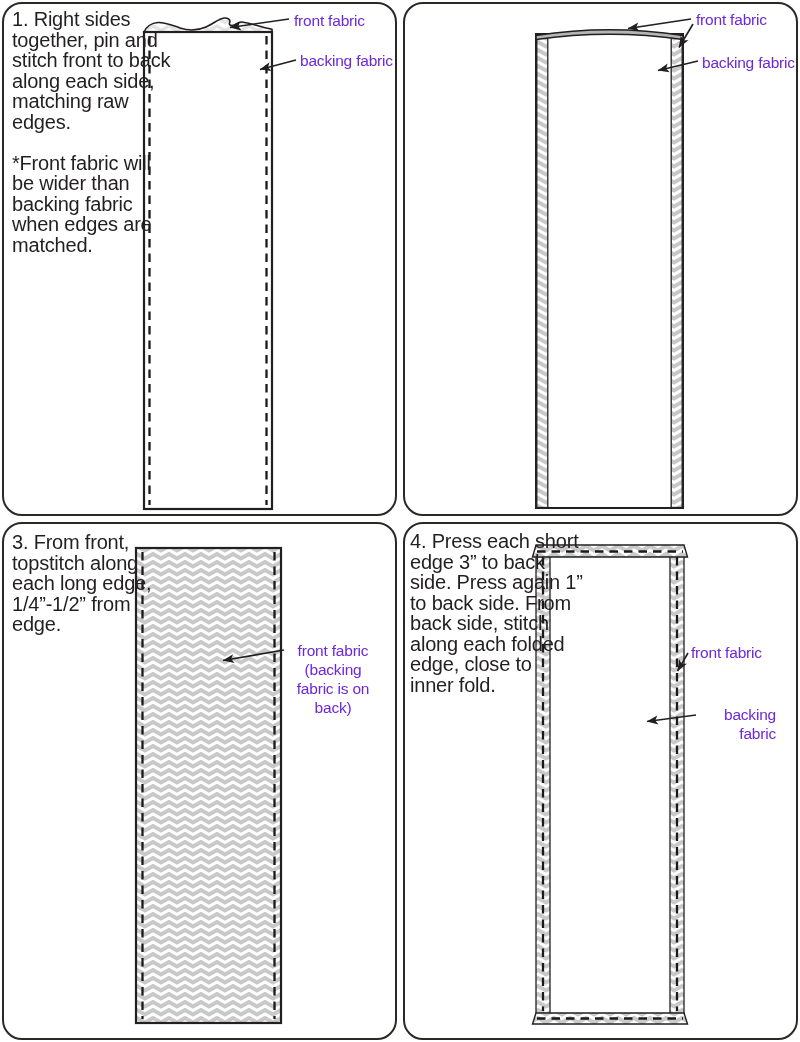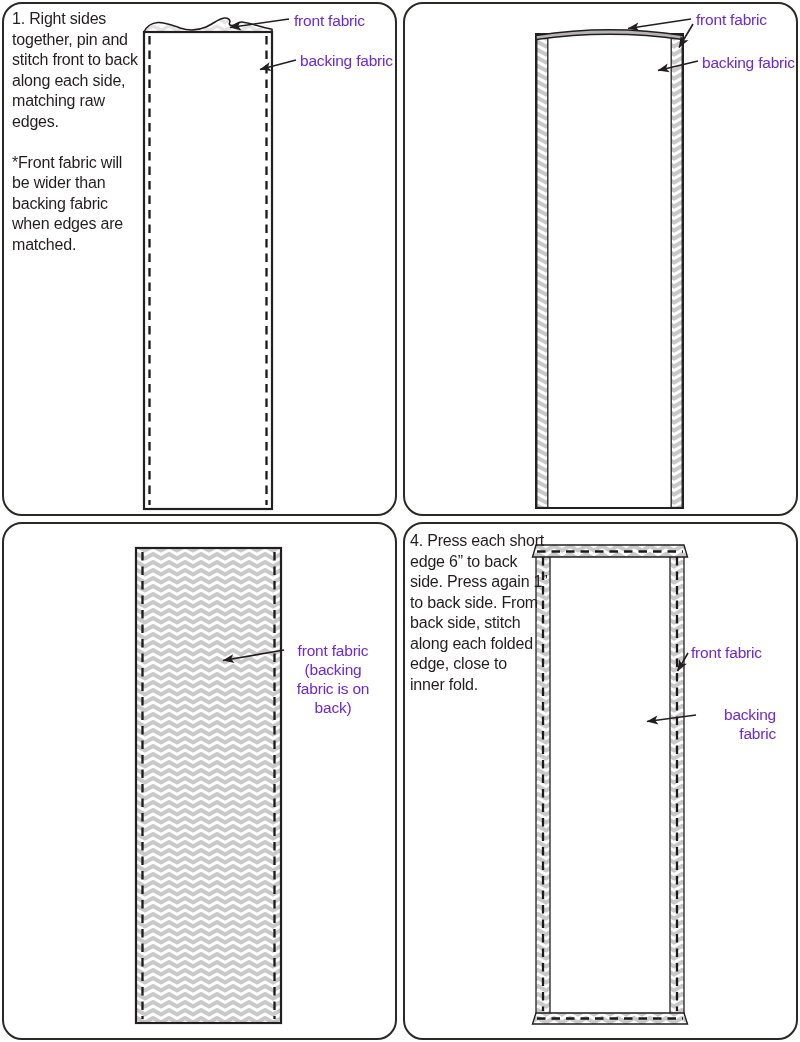--- a/index.html
+++ b/index.html
@@ -10,21 +10,21 @@
   .panel{
     position:absolute;box-sizing:border-box;background:#ffffff;
     border:2.5px solid #2b2926;border-radius:20px;
   }
   .panel-1{left:2px;top:2px;width:395px;height:514px;}
   .panel-2{left:403px;top:2px;width:395px;height:514px;}
   .panel-3{left:2px;top:522px;width:395px;height:518px;}
   .panel-4{left:403px;top:522px;width:395px;height:518px;}
   .instr{
     position:absolute;left:8px;top:5px;
-    font-size:16px;line-height:20.5px;letter-spacing:-0.2px;
+    font-size:20px;line-height:20.5px;letter-spacing:-0.2px;
     white-space:pre;color:#231f20;
   }
   .panel-3 .instr{top:8px;}
   .panel-4 .instr{left:5px;top:7px;}
   .lbl{
     position:absolute;font-size:15.5px;line-height:19px;letter-spacing:-0.2px;
     white-space:pre;color:#6d28d9;
   }
   .panel-1 .lbl-front{left:290px;top:7px;}
   .panel-1 .lbl-back {left:296px;top:47px;}
@@ -118,20 +118,25 @@
   <section class="panel panel-3">
     <svg class="fig" width="395" height="518" viewBox="0 0 395 518">
 
       <rect x="135" y="27" width="145" height="475" fill="url(#chev)" stroke="#231f20" stroke-width="2.2"></rect>
 
       <line x1="141.5" y1="31" x2="141.5" y2="498" stroke="#1a1a1a" stroke-width="2.3" stroke-dasharray="8.5 6"></line>
       <line x1="273.5" y1="31" x2="273.5" y2="498" stroke="#1a1a1a" stroke-width="2.3" stroke-dasharray="8.5 6"></line>
 
       <path d="M283,129 L222,139.5" stroke="#231f20" stroke-width="1.6" fill="none" marker-end="url(#ah)"></path>
     </svg>
+    <div class="instr">3. From front,
+topstitch along
+each long edge,
+1/4”-1/2” from
+edge.</div>
     <div class="lbl lbl-front">front fabric
 (backing
 fabric is on
 back)</div>
   </section>
 
   <section class="panel panel-4">
     <svg class="fig" width="395" height="518" viewBox="0 0 395 518">
 
       <rect x="134" y="30" width="14" height="464" fill="url(#chev)" stroke="#231f20" stroke-width="1.3"></rect>
@@ -142,21 +147,21 @@
 
       <path d="M134,24 L282,24 L285.5,36 L130.5,36 Z" fill="url(#chev)" stroke="#231f20" stroke-width="1.4"></path>
       <line x1="135" y1="30.5" x2="281" y2="30.5" stroke="#1a1a1a" stroke-width="2.3" stroke-dasharray="8.5 6"></line>
       <path d="M134,492 L282,492 L285.5,503 L130.5,503 Z" fill="url(#chev)" stroke="#231f20" stroke-width="1.4"></path>
       <line x1="135" y1="497.5" x2="281" y2="497.5" stroke="#1a1a1a" stroke-width="2.3" stroke-dasharray="8.5 6"></line>
 
       <path d="M286,132 L275.5,150" stroke="#231f20" stroke-width="1.6" fill="none" marker-end="url(#ah)"></path>
       <path d="M294,194 L245,200.5" stroke="#231f20" stroke-width="1.6" fill="none" marker-end="url(#ah)"></path>
     </svg>
     <div class="instr">4. Press each short
-edge 6” to back
+edge 3” to back
 side. Press again 1”
 to back side. From
 back side, stitch
 along each folded
 edge, close to
 inner fold.</div>
     <div class="lbl lbl-front">front fabric</div>
     <div class="lbl lbl-back">backing
 fabric</div>
   </section>

